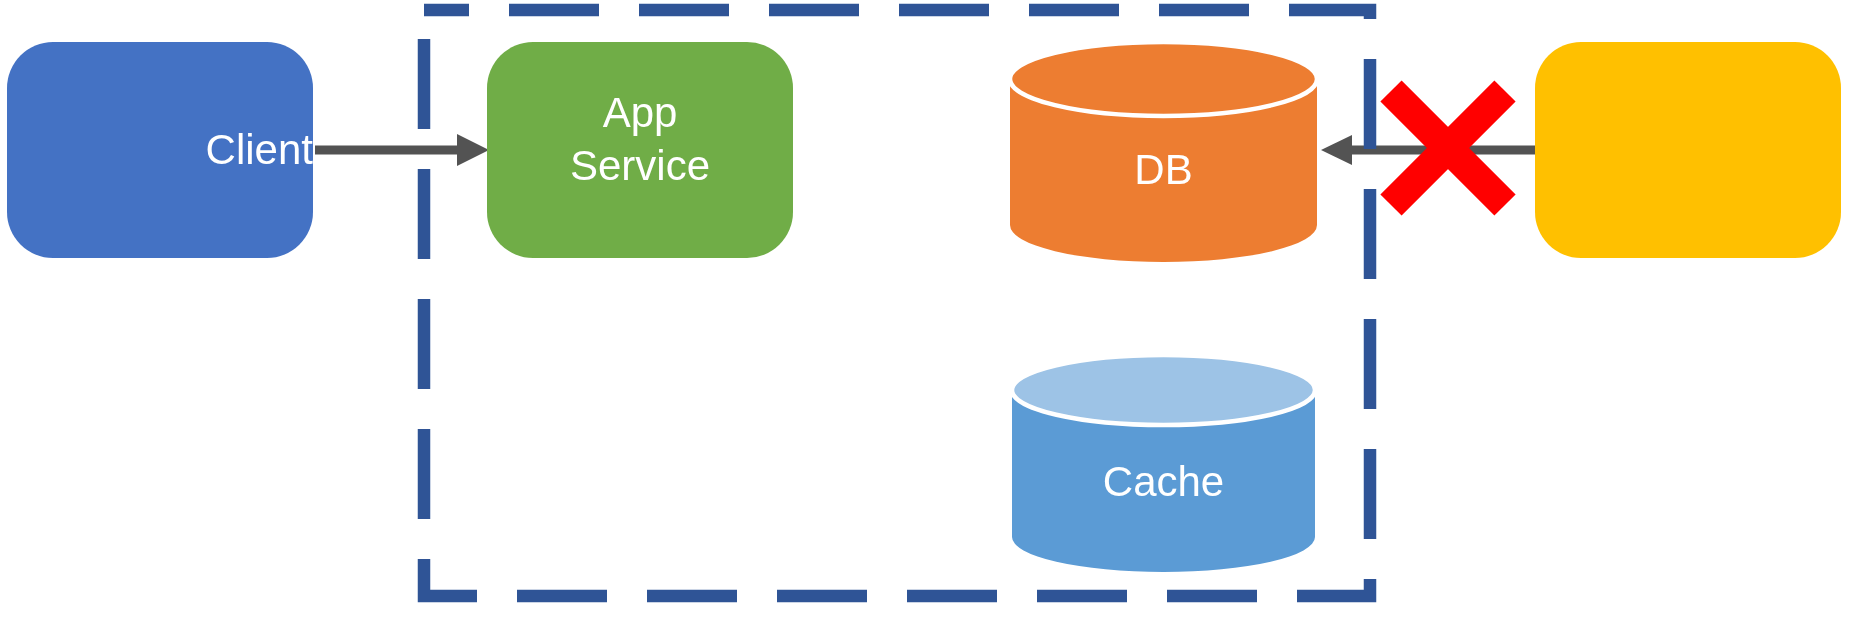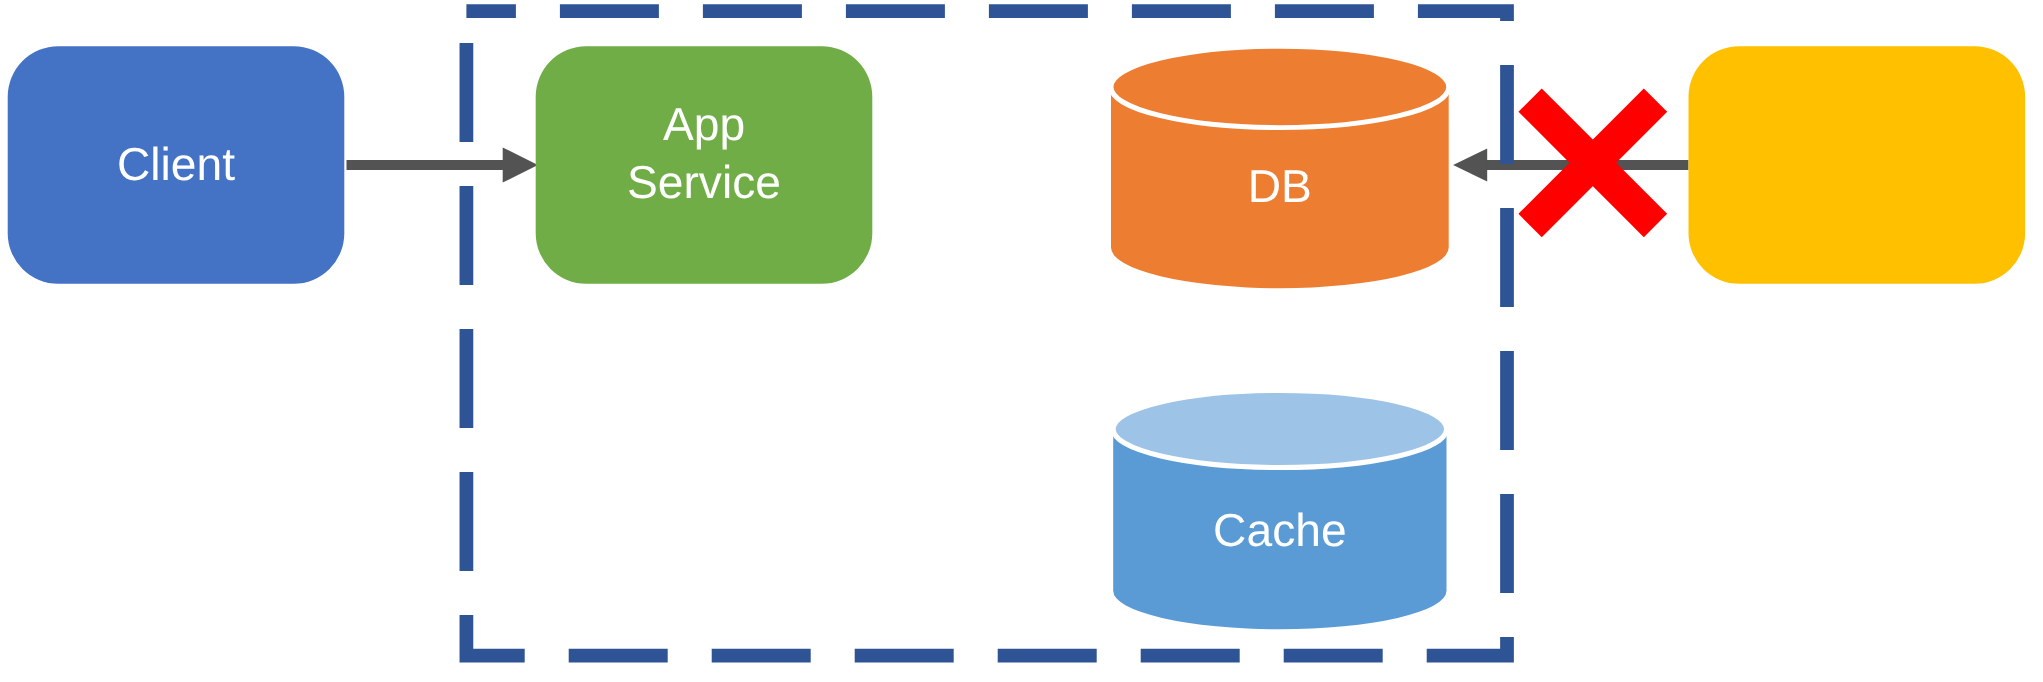--- a/index.html
+++ b/index.html
@@ -22,21 +22,21 @@
     align-items: center;
     justify-content: center;
     text-align: center;
     color: #ffffff;
     font-size: 42px;
     line-height: 1.26;
     z-index: 5;
     pointer-events: none;
   }
   .node-label span { display: inline-block; }
-  .label-client   { left: 7px;    top: 42px;  width: 306px; height: 216px; }
+  .label-client   { left: 7px;    top: 42px;  width: 306px; height: 216px; justify-content: flex-end; }
   .label-app      { left: 487px;  top: 32px;  width: 306px; height: 216px; }
   .label-app span { max-width: 200px; }
   .label-db       { left: 1010px; top: 112px; width: 307px; height: 116px; justify-content: center; }
   .label-cache    { left: 1012px; top: 424px; width: 303px; height: 116px; text-align: center; }
   .label-another  { left: 1535px; top: 42px;  width: 306px; height: 216px; }
   .label-another span { max-width: 230px; }
 </style>
 </head>
 <body>
 

